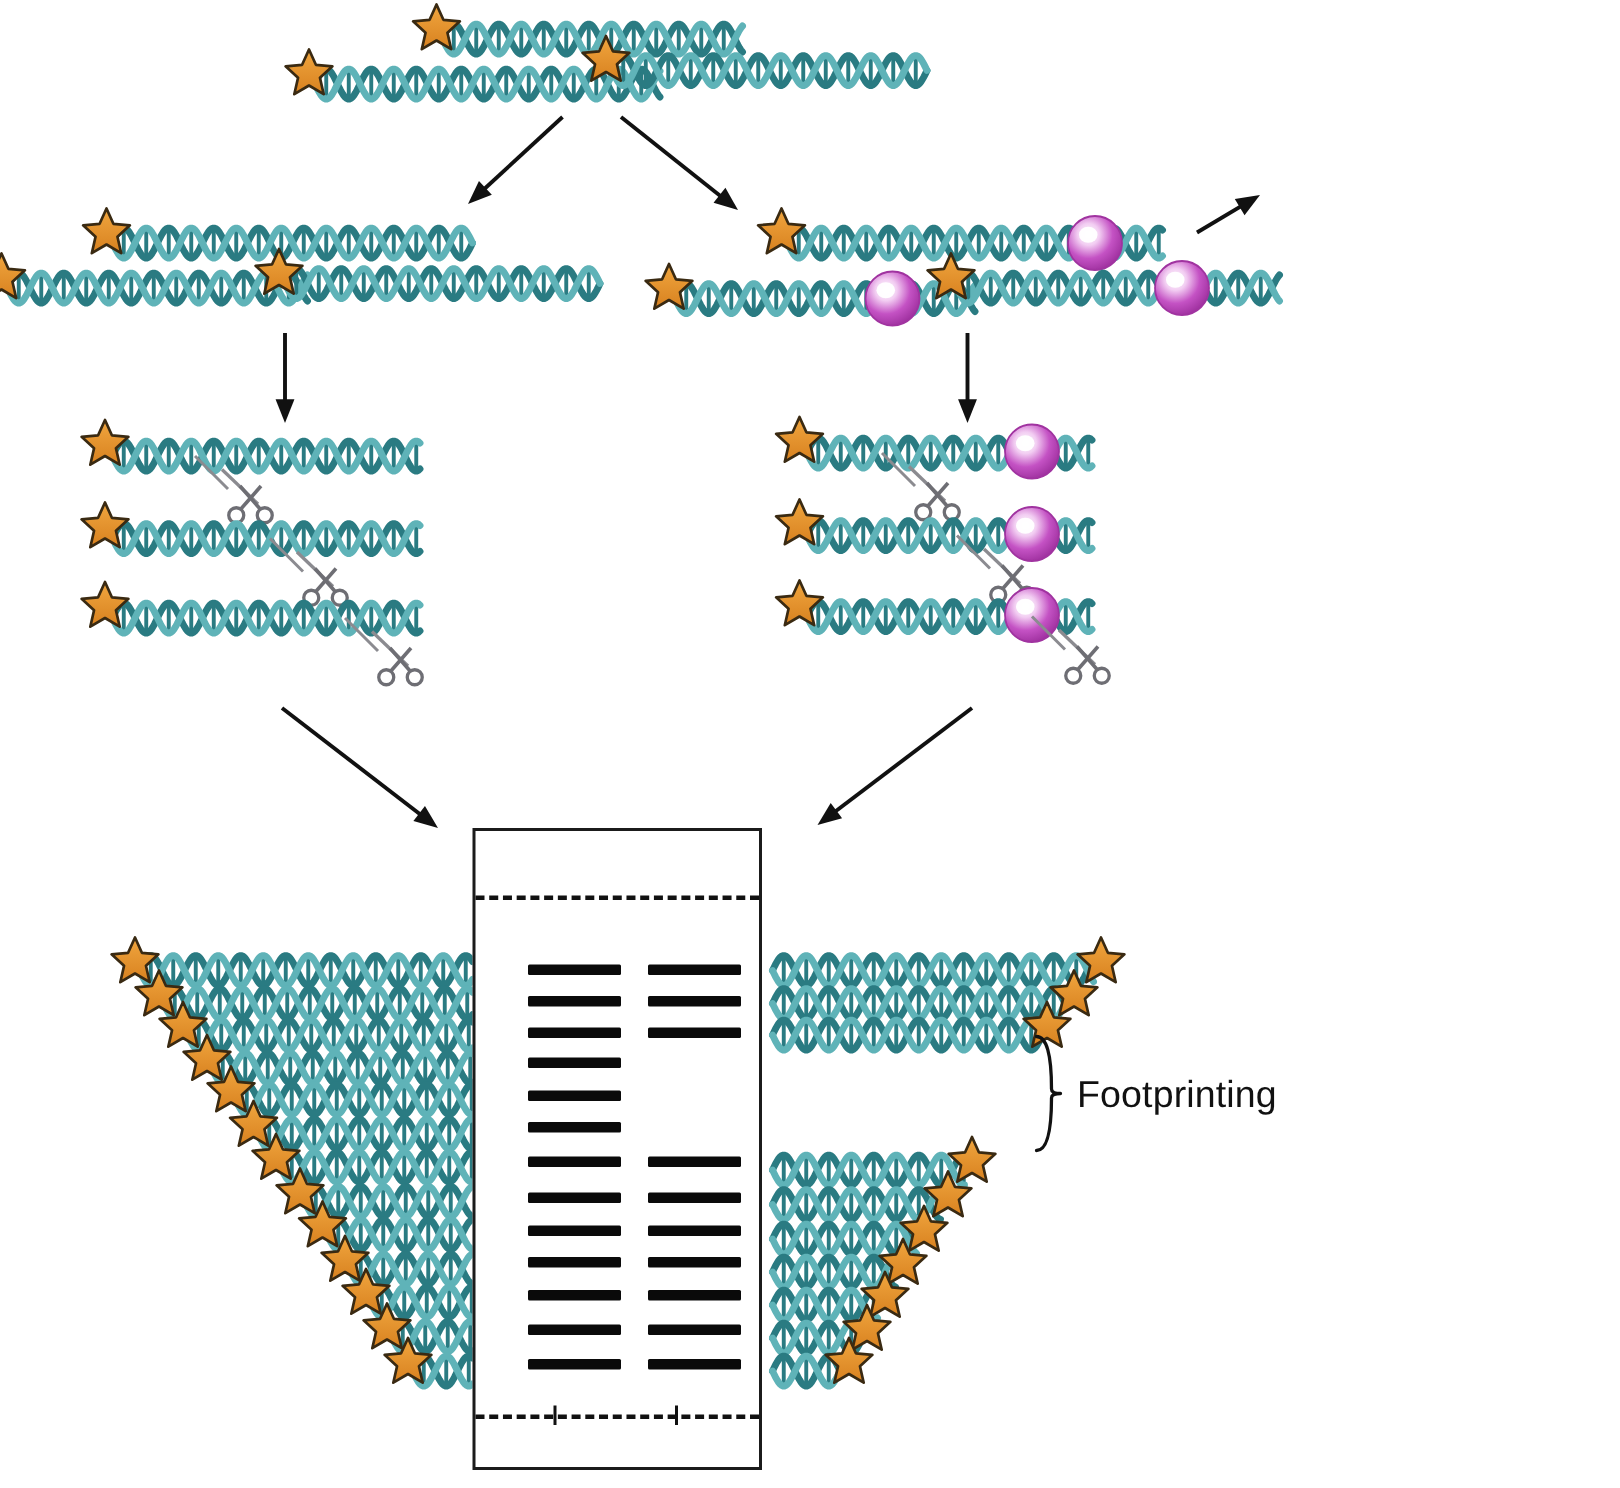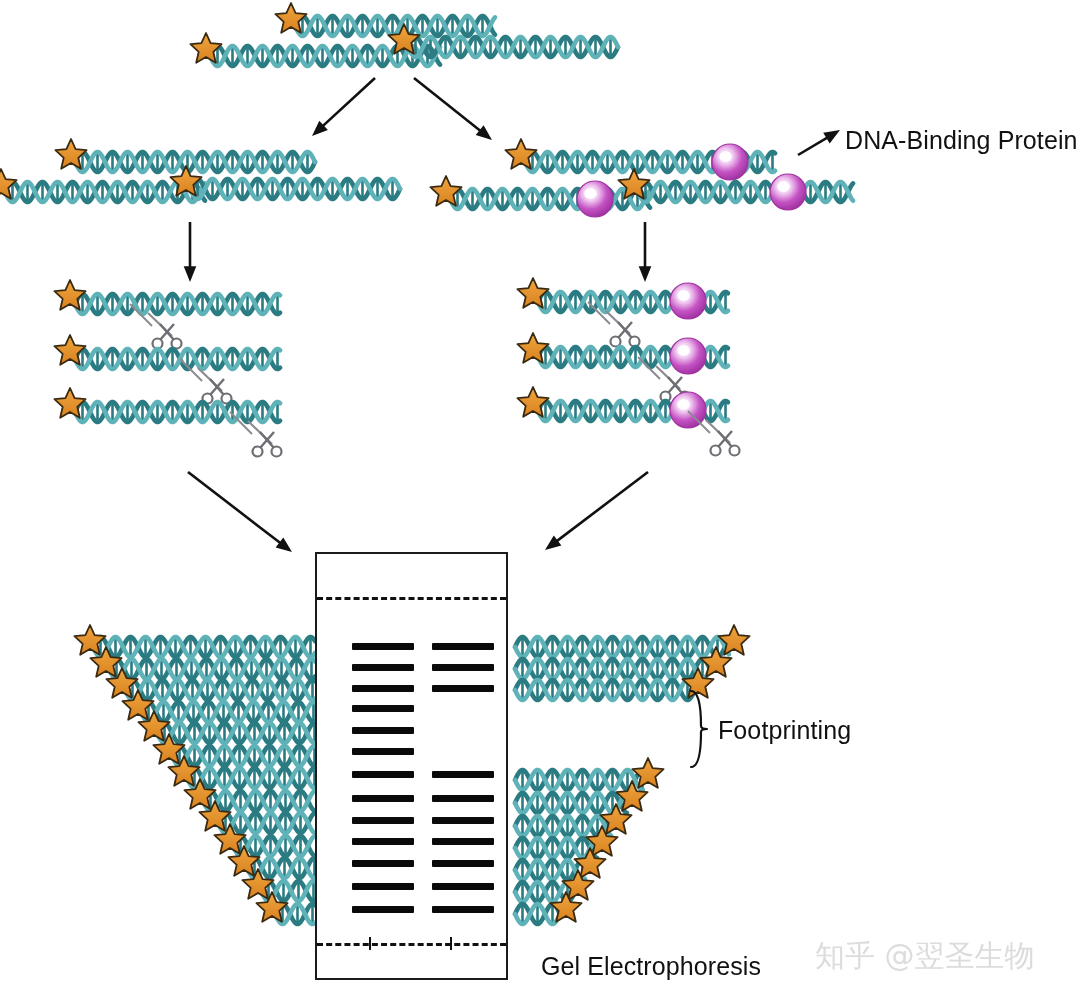--- a/index.html
+++ b/index.html
@@ -39,24 +39,21 @@
     </radialGradient>
     <linearGradient id="starGrad" x1="0" y1="0" x2="0" y2="1">
       <stop offset="0%" stop-color="#f0a63f"></stop>
       <stop offset="100%" stop-color="#d8811f"></stop>
     </linearGradient>
   </defs>
 </svg>
 
 <div class="stage">
 
-  <div class="lbl" style="left:845px;top:126px">DNA-Binding Protein</div>
   <div class="lbl" style="left:718px;top:716px">Footprinting</div>
-  <div class="lbl" style="left:541px;top:952px">Gel Electrophoresis</div>
-  <div class="wm" style="left:815px;top:936px">知乎 @翌圣生物</div>
 
   <div id="layer-arrows">
       <div class="arrow" style="left:292px;top:58px;width:103px;height:98px">
       <svg width="103" height="98">
         <line x1="83" y1="20" x2="26.878778383524114" y2="71.66715640881907" stroke="#111" stroke-width="2.6"></line>
         <polygon points="20,78 27.3,62.7 35.9,71.9" fill="#111"></polygon>
       </svg>
       </div>
       <div class="arrow" style="left:394px;top:58px;width:118px;height:102px">
       <svg width="118" height="102">

